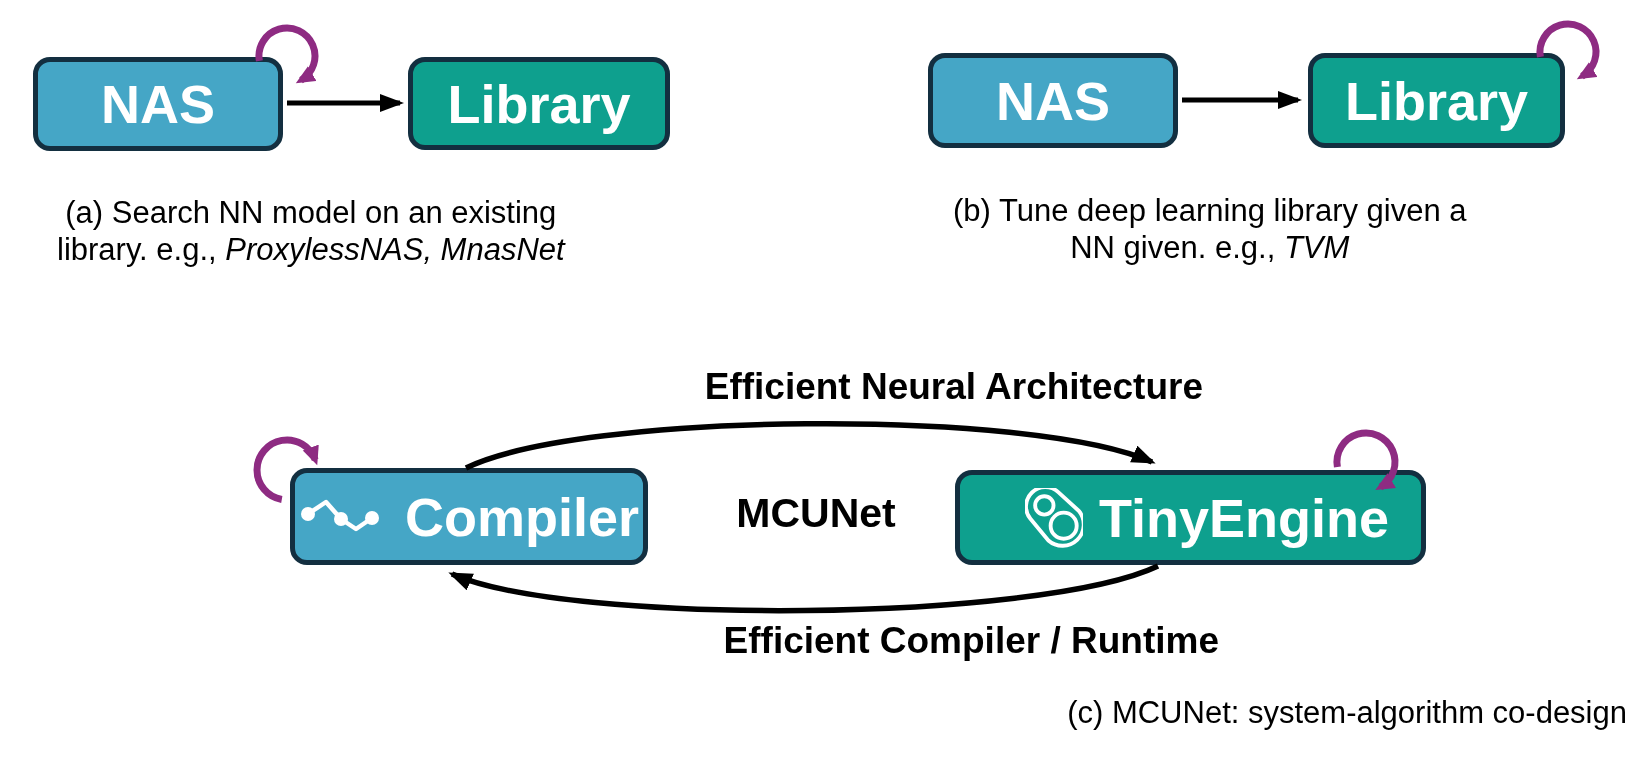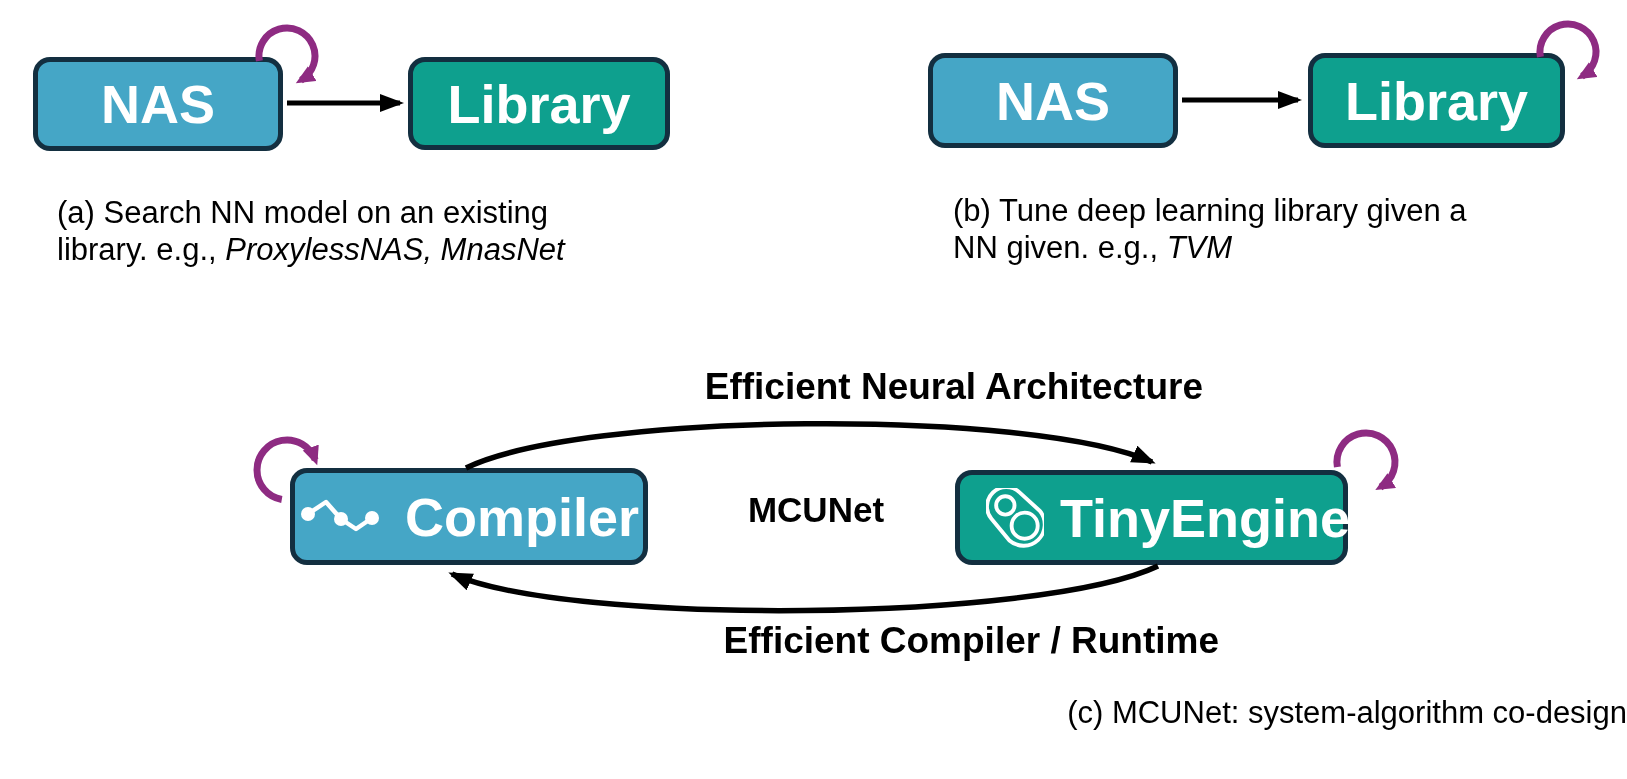--- a/index.html
+++ b/index.html
@@ -18,29 +18,29 @@
   }
   .box{
     position:absolute;display:flex;align-items:center;justify-content:center;
     border:5px solid var(--box-border);border-radius:17px;
     color:var(--text-white);font-weight:bold;font-size:54px;z-index:2;gap:16px;
   }
   .box.blue{background:var(--blue-box);}
   .box.green{background:var(--green-box);}
   .caption{
     position:absolute;font-size:31px;line-height:37px;color:var(--text-black);
-    white-space:nowrap;z-index:1;
+    white-space:nowrap;z-index:1;text-align:center;
   }
   .caption .it{font-style:italic;}
   .arrow-label{
     position:absolute;font-size:37px;font-weight:bold;color:var(--text-black);
     text-align:right;z-index:1;white-space:nowrap;
   }
   .center-label{
-    position:absolute;font-size:35px;font-weight:bold;color:var(--text-black);
+    position:absolute;font-size:41px;font-weight:bold;color:var(--text-black);
     text-align:center;z-index:1;white-space:nowrap;
   }
   .overlay{
     position:absolute;left:0;top:0;width:1627px;height:779px;z-index:5;pointer-events:none;
   }
   .box .icon{flex:0 0 auto;display:block;}
 </style>
 </head>
 <body>
 
@@ -75,21 +75,21 @@
       <polyline points="9,19 27,7 42,24 57,34 73,23" fill="none" stroke="#ffffff" stroke-width="4.5" stroke-linejoin="round"></polyline>
       <circle cx="9" cy="19" r="7" fill="#ffffff"></circle>
       <circle cx="42" cy="24" r="7" fill="#ffffff"></circle>
       <circle cx="73" cy="23" r="7" fill="#ffffff"></circle>
     </svg>
     <span>Compiler</span>
   </div>
 
   <div class="center-label" style="left:716px;top:490px;width:200px;">MCUNet</div>
 
-  <div class="box green" style="left:955px;top:470px;width:393px;height:95px;padding-left:33px;">
+  <div class="box green" style="left:955px;top:470px;width:471px;height:95px;padding-left:33px;">
     <svg class="icon" width="58" height="60" viewBox="0 0 60 62" aria-hidden="true">
       <path d="M 5.6 31.8 A 20 20 0 0 1 34.4 4.2 L 55.8 23.8 A 22 22 0 0 1 24.2 54.2 Z" fill="none" stroke="#ffffff" stroke-width="4" stroke-linejoin="round"></path>
       <circle cx="20" cy="18" r="9.5" fill="none" stroke="#ffffff" stroke-width="4"></circle>
       <circle cx="40" cy="39" r="13.5" fill="none" stroke="#ffffff" stroke-width="4"></circle>
     </svg>
     <span>TinyEngine</span>
   </div>
 
   <div class="arrow-label" style="left:419px;top:620px;width:800px;">Efficient Compiler / Runtime</div>
 

